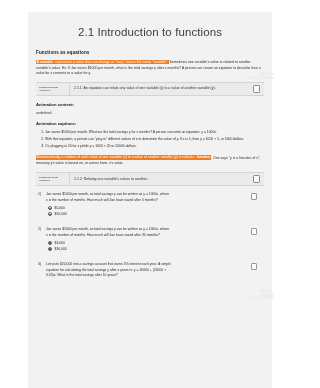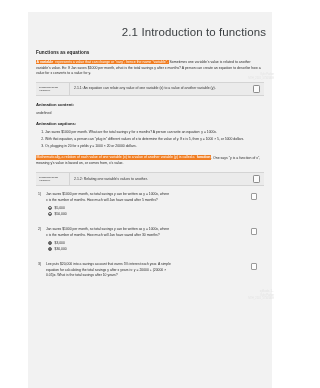--- a/index.html
+++ b/index.html
@@ -18,21 +18,21 @@
   }
   .content-card {
     position: absolute;
     left: 28px; top: 12px;
     width: 244px;
     min-height: 376px;
     background: #f2f2f2;
     padding: 0;
   }
   .page-title {
-    text-align: right;
+    text-align: center;
     font-size: 11.5px;
     color: #3c4043;
     font-weight: 400;
     padding: 14px 6px 12px 6px;
     margin: 0;
     letter-spacing: 0.1px;
   }
   .inner {
     padding: 0 8px 10px 8px;
   }

